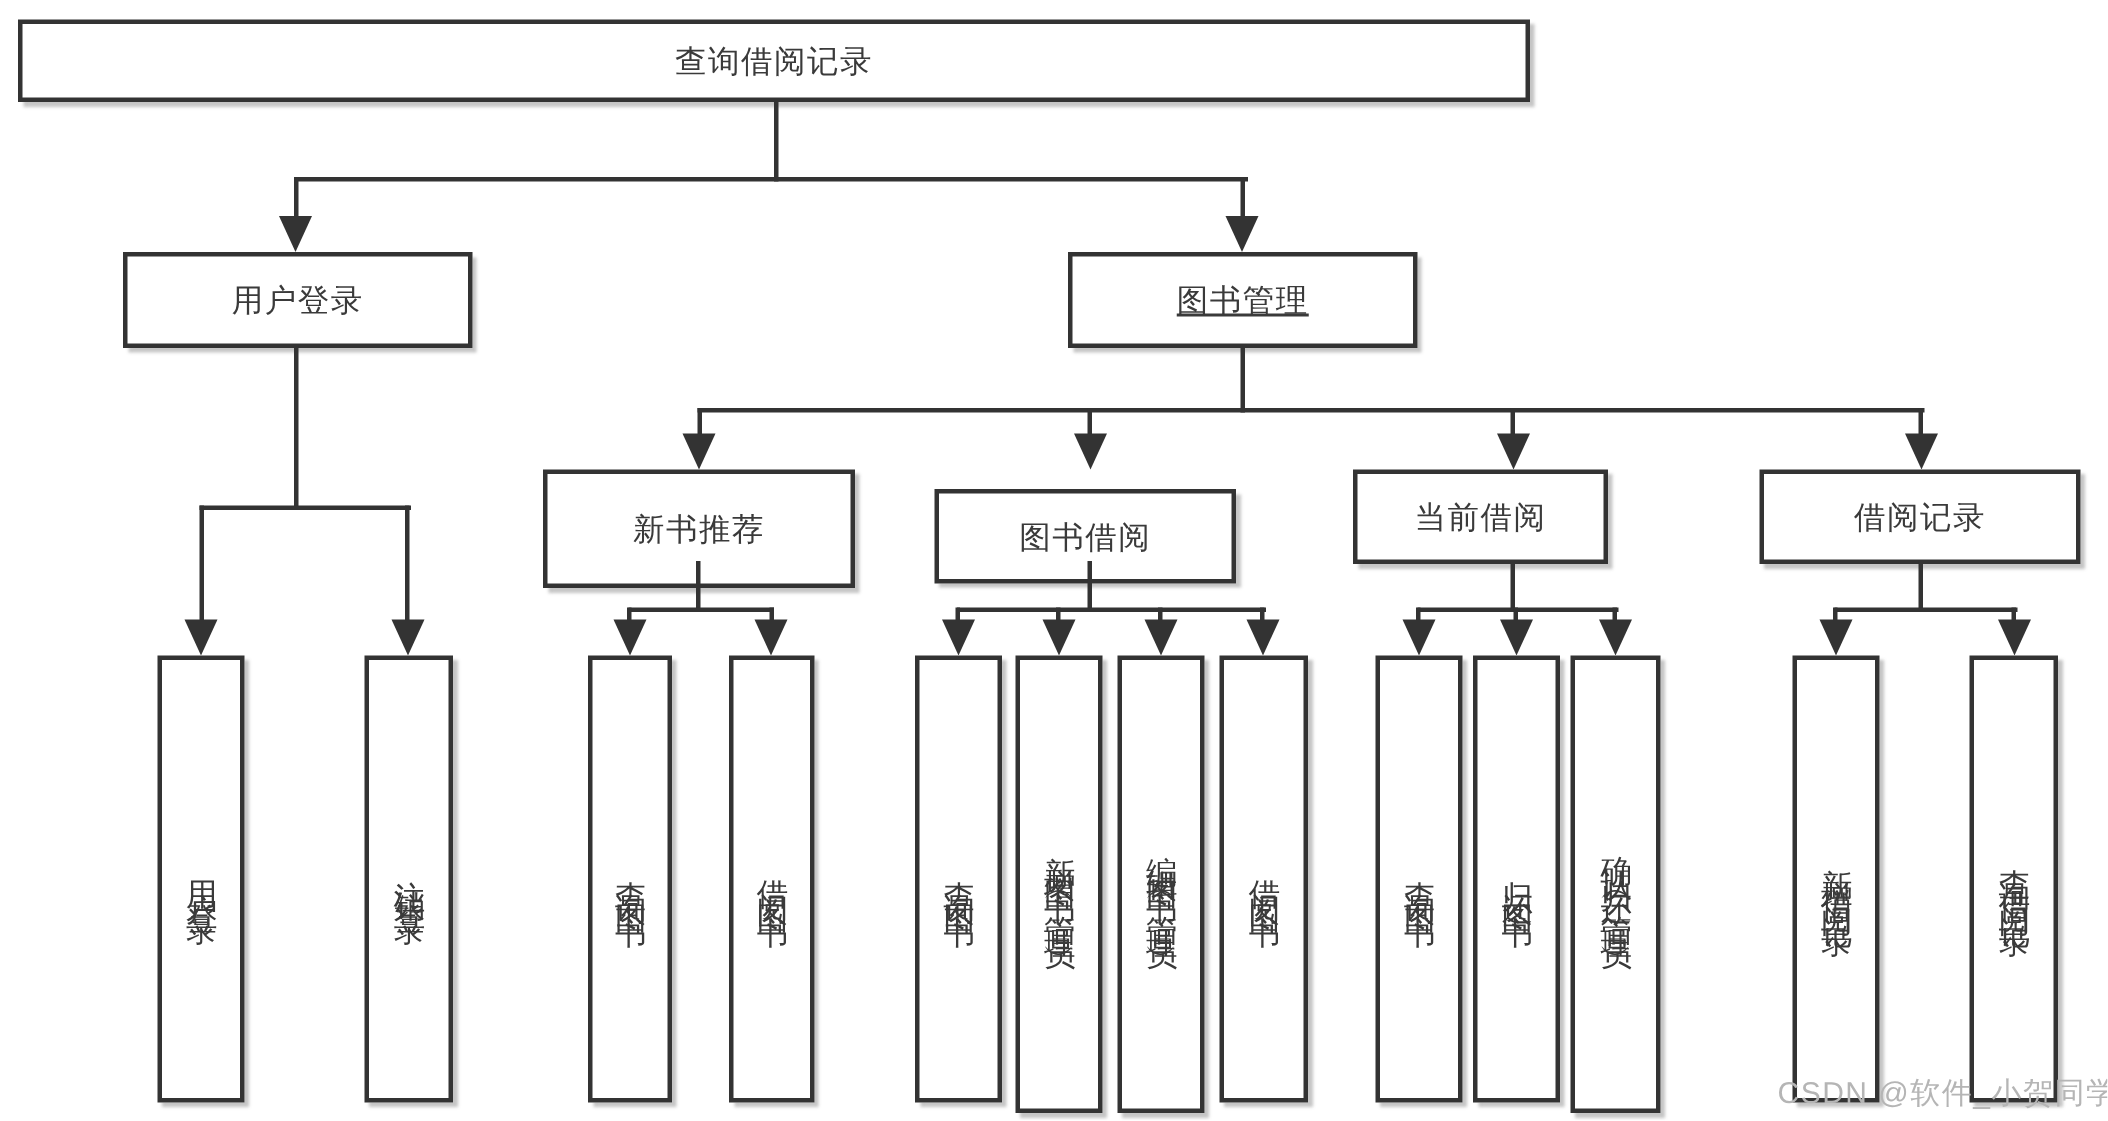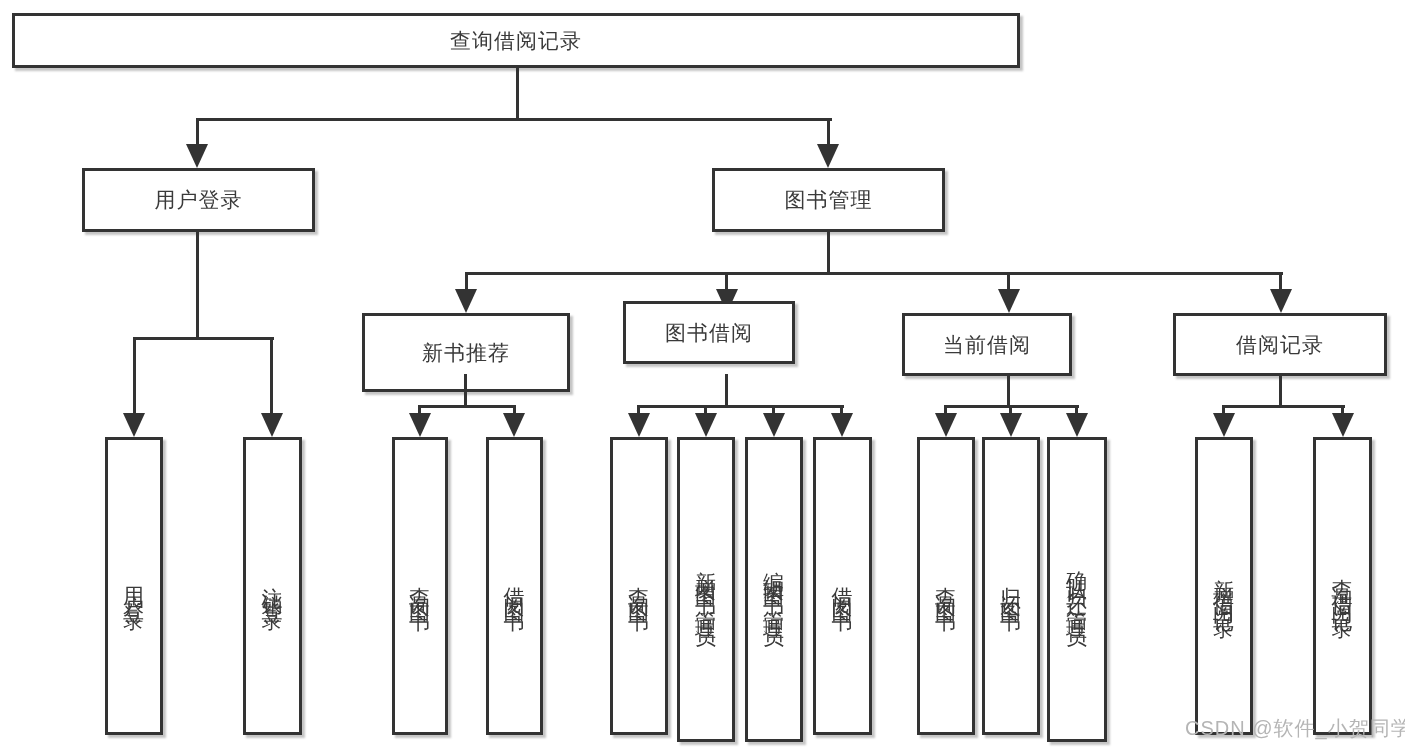--- a/index.html
+++ b/index.html
@@ -78,21 +78,21 @@
   <div class="vline" style="left:516px; top:68px; height:53px;"></div>
   <div class="hline" style="left:196px; top:118px; width:636px;"></div>
   <div class="vline" style="left:196px; top:118px; height:30px;"></div>
   <div class="arrow" style="left:186px; top:144px;"></div>
   <div class="vline" style="left:827px; top:118px; height:30px;"></div>
   <div class="arrow" style="left:817px; top:144px;"></div>
 
   <div class="box" style="left:82px; top:168px; width:233px; height:64px;">
     <span class="lbl">用户登录</span>
   </div>
-  <div class="box" style="left:712px; top:168px; width:233px; height:64px;">
+  <div class="box" style="left:712px; top:168px; width:233px; height:64px;text-decoration:underline;">
     <span class="lbl">图书管理</span>
   </div>
 
   <div class="vline" style="left:196px; top:230px; height:110px;"></div>
   <div class="hline" style="left:133px; top:337px; width:141px;"></div>
   <div class="vline" style="left:133px; top:337px; height:80px;"></div>
   <div class="arrow" style="left:123px; top:413px;"></div>
   <div class="vline" style="left:270px; top:337px; height:80px;"></div>
   <div class="arrow" style="left:261px; top:413px;"></div>
 
@@ -103,21 +103,21 @@
   <div class="vline" style="left:725px; top:272px; height:20px;"></div>
   <div class="arrow" style="left:716px; top:289px;"></div>
   <div class="vline" style="left:1007px; top:272px; height:20px;"></div>
   <div class="arrow" style="left:998px; top:289px;"></div>
   <div class="vline" style="left:1279px; top:272px; height:20px;"></div>
   <div class="arrow" style="left:1270px; top:289px;"></div>
 
   <div class="box" style="left:362px; top:313px; width:208px; height:79px;">
     <span class="lbl">新书推荐</span>
   </div>
-  <div class="box" style="left:623px; top:301px; width:172px; height:63px;">
+  <div class="box" style="left:623px; top:326px; width:201px; height:63px;">
     <span class="lbl">图书借阅</span>
   </div>
   <div class="box" style="left:902px; top:313px; width:170px; height:63px;">
     <span class="lbl">当前借阅</span>
   </div>
   <div class="box" style="left:1173px; top:313px; width:214px; height:63px;">
     <span class="lbl">借阅记录</span>
   </div>
 
   <div class="vline" style="left:464px; top:374px; height:34px;"></div>

